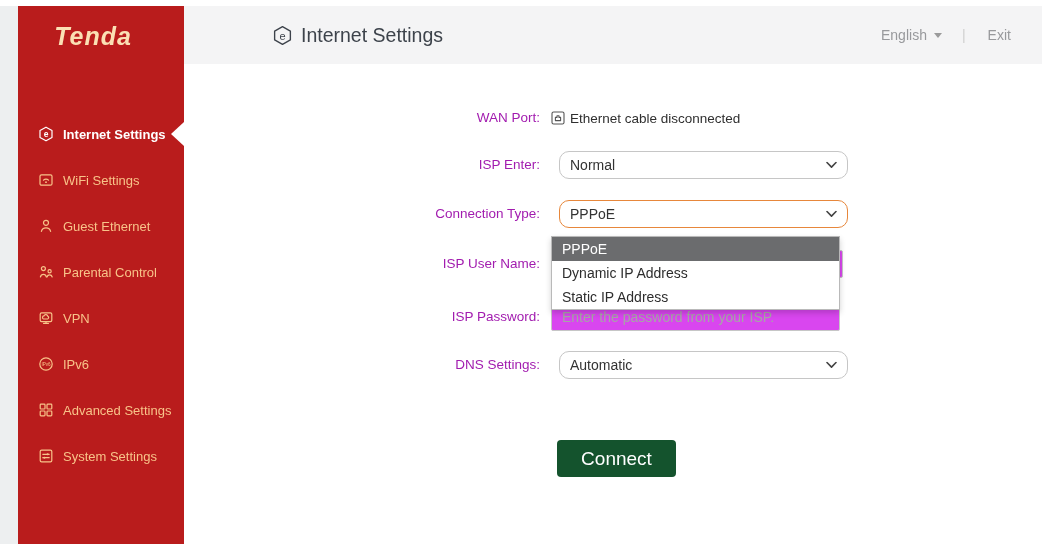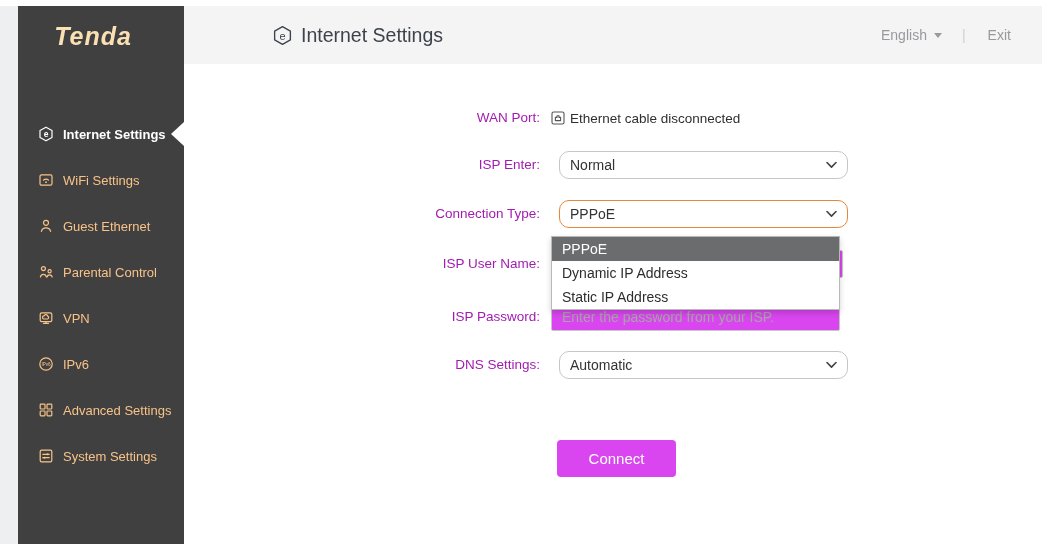--- a/index.html
+++ b/index.html
@@ -4,21 +4,21 @@
 <style>
   * { margin:0; padding:0; box-sizing:border-box; }
   html,body { background:#fff; }
   body { font-family:"Liberation Sans", sans-serif; }
   .screen { position:relative; width:1042px; height:544px; background:#fff; overflow:hidden; }
 
   
   .left-strip { position:absolute; left:0; top:6px; width:18px; height:538px; background:#edeff0; }
 
   
-  .sidebar { position:absolute; left:18px; top:6px; width:166px; height:538px; background:#404040; }
+  .sidebar { position:absolute; left:18px; top:6px; width:166px; height:538px; background:#b91c1c; }
   .logo { position:absolute; left:20px; top:16px; width:110px; text-align:center;
           font-size:25px; font-weight:bold; font-style:italic; letter-spacing:1px; color:#fbe0b4; }
   .nav-item { position:absolute; left:0; right:0; height:46px; display:flex; align-items:center;
               padding-left:20px; color:#f8c389; font-size:13px; cursor:pointer; }
   .nav-item .nav-icon { width:16px; height:16px; margin-right:9px; color:#f8c389; flex:0 0 auto; }
   .nav-item .nav-icon svg { width:16px; height:16px; display:block; }
   .nav-item.active { color:#fff; font-weight:bold; }
   .nav-item.active .nav-icon { color:#fff; }
   .active-arrow { position:absolute; right:0; top:50%; transform:translateY(-50%);
                   width:0; height:0; border-top:12px solid transparent; border-bottom:12px solid transparent;
@@ -51,22 +51,22 @@
   .select-box.focused { border:1.5px solid #e7873b; }
   .select-box .chev { position:absolute; right:10px; top:50%; transform:translateY(-50%); }
   .select-box .chev svg { display:block; }
   .text-input { position:absolute; height:28px; background:#d946ef; border:1px solid #c6c6c6; border-radius:2px;
                 padding:0 10px; font-size:14px; color:#333; font-family:"Liberation Sans", sans-serif; outline:none; }
   .text-input::placeholder { color:#a6a6a6; opacity:1; }
   .dropdown { position:absolute; left:551px; top:236px; width:289px; background:#fff;
               border:1px solid #b9b9b9; box-shadow:0 3px 6px rgba(0,0,0,0.18); z-index:10; }
   .opt { height:24px; line-height:24px; padding-left:10px; font-size:14px; color:#2d2d2d; cursor:pointer; }
   .opt.selected { background:#6b6c6e; color:#fff; }
-  .connect-btn { position:absolute; left:557px; top:440px; width:119px; height:37px; background:#d946ef;
-                 border:none; border-radius:4px; color:#fff; font-size:15px; cursor:pointer;
+  .connect-btn { position:absolute; left:557px; top:440px; width:119px; height:37px; background:#14532d;
+                 border:none; border-radius:4px; color:#fff; font-size:19px; cursor:pointer;
                  font-family:"Liberation Sans", sans-serif; }
 </style>
 </head>
 <body>
 
 <div class="screen">
   <div class="left-strip"></div>
 
   <aside class="sidebar">
     <div class="logo">Tenda</div>

